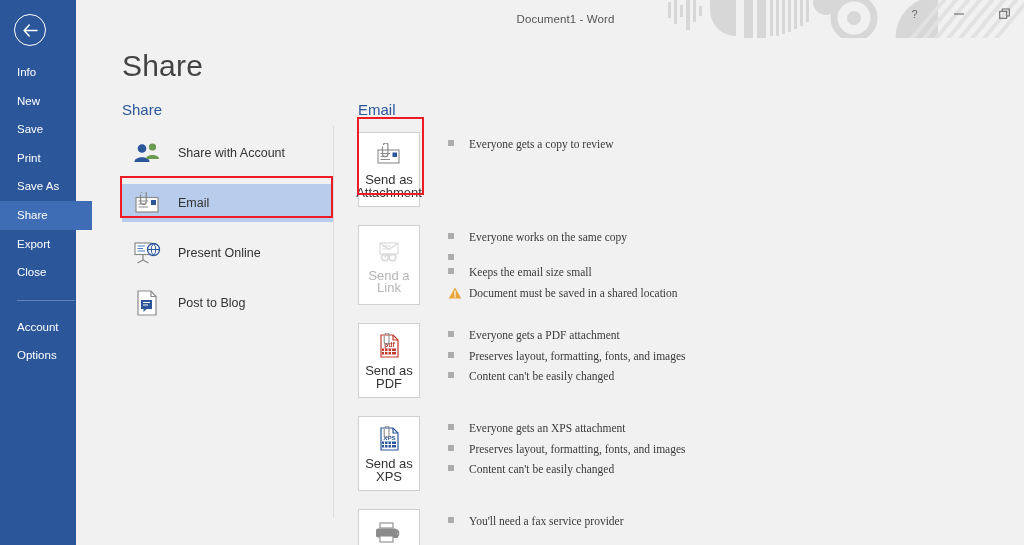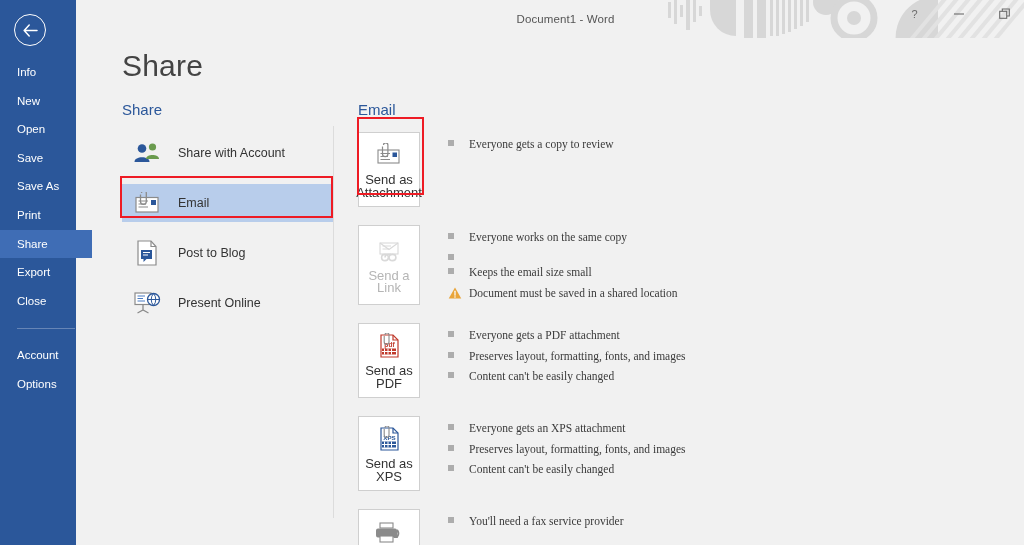--- a/index.html
+++ b/index.html
@@ -191,24 +191,23 @@
 
   <div id="sidebar">
     <div id="back-btn">
       <svg width="15" height="13" viewBox="0 0 15 13" aria-hidden="true">
         <path d="M6.2 1 L1.2 6.5 L6.2 12 M1.6 6.5 H14" fill="none" stroke="#ffffff" stroke-width="1.5" stroke-linecap="round" stroke-linejoin="round"></path>
       </svg>
     </div>
     <div id="nav-list">
         <div class="nav-item"><span>Info</span></div>
         <div class="nav-item"><span>New</span></div>
-        <div class="nav-item"><span>Open</span></div>
         <div class="nav-item"><span>Save</span></div>
+        <div class="nav-item"><span>Print</span></div>
         <div class="nav-item"><span>Save As</span></div>
-        <div class="nav-item"><span>Print</span></div>
         <div class="nav-item active"><span>Share</span></div>
         <div class="nav-item"><span>Export</span></div>
         <div class="nav-item"><span>Close</span></div>
         <div class="nav-sep"></div>
         <div class="nav-item"><span>Account</span></div>
         <div class="nav-item"><span>Options</span></div>
       </div>
   </div>
 
   <div id="titlebar">
@@ -290,41 +289,41 @@
               <rect x="3" y="5.5" width="22" height="14.5" fill="#ffffff" stroke="#8b8b8b" stroke-width="1.2"></rect>
              <path d="M5.5 9 H15 M5.5 12 H13 M5.5 15 H15" stroke="#8b8b8b" stroke-width="1"></path>
              <rect x="18" y="8" width="5" height="5" fill="#2b579a"></rect>
              <path d="M8.5 1 a2.4 2.4 0 0 1 4.8 0 v8.5 a2.9 2.9 0 0 1 -5.8 0 v-7" fill="none" stroke="#8b8b8b" stroke-width="1.3"></path>
             </svg>
           </div>
           <div class="srow-label">Email</div>
         </div>
         <div class="share-row">
           <div class="srow-icon">
+            <svg width="28" height="24" viewBox="0 0 28 24">
+              <rect x="2" y="2" width="16" height="11.5" fill="#ffffff" stroke="#8b8b8b" stroke-width="1.2"></rect>
+             <path d="M4.5 5 H12 M4.5 7.5 H10 M4.5 10 H12" stroke="#4a7cc4" stroke-width="1"></path>
+             <path d="M10 13.5 V19 M4.5 22 L10 19 L15.5 22" stroke="#8b8b8b" stroke-width="1.3" fill="none"></path>
+             <circle cx="20.5" cy="8.5" r="6" fill="#ffffff" stroke="#2b579a" stroke-width="1.3"></circle>
+             <path d="M14.5 8.5 H26.5 M20.5 2.5 a9 9 0 0 1 0 12 a9 9 0 0 1 0 -12" fill="none" stroke="#2b579a" stroke-width="1"></path>
+            </svg>
+          </div>
+          <div class="srow-label">Present Online</div>
+        </div>
+        <div class="share-row">
+          <div class="srow-icon">
             <svg width="24" height="26" viewBox="0 0 24 26">
               <path d="M3 1 H16 L21 6.5 V25 H3 Z" fill="#ffffff" stroke="#8b8b8b" stroke-width="1.2"></path>
              <path d="M16 1 V6.5 H21" fill="none" stroke="#8b8b8b" stroke-width="1.2"></path>
              <rect x="6" y="10" width="11" height="9" fill="#2b579a"></rect>
              <path d="M8 12.5 H15 M8 15 H13" stroke="#ffffff" stroke-width="1.1"></path>
              <path d="M8.5 19 L8.5 22 L11.5 19 Z" fill="#2b579a"></path>
             </svg>
           </div>
           <div class="srow-label">Post to Blog</div>
-        </div>
-        <div class="share-row">
-          <div class="srow-icon">
-            <svg width="28" height="24" viewBox="0 0 28 24">
-              <rect x="2" y="2" width="16" height="11.5" fill="#ffffff" stroke="#8b8b8b" stroke-width="1.2"></rect>
-             <path d="M4.5 5 H12 M4.5 7.5 H10 M4.5 10 H12" stroke="#4a7cc4" stroke-width="1"></path>
-             <path d="M10 13.5 V19 M4.5 22 L10 19 L15.5 22" stroke="#8b8b8b" stroke-width="1.3" fill="none"></path>
-             <circle cx="20.5" cy="8.5" r="6" fill="#ffffff" stroke="#2b579a" stroke-width="1.3"></circle>
-             <path d="M14.5 8.5 H26.5 M20.5 2.5 a9 9 0 0 1 0 12 a9 9 0 0 1 0 -12" fill="none" stroke="#2b579a" stroke-width="1"></path>
-            </svg>
-          </div>
-          <div class="srow-label">Present Online</div>
         </div>
       </div>
   </div>
 
   <div id="panel-divider"></div>
 
   <div id="col-email">
     <div id="col-email-head">Email</div>
     <div id="email-opts">
         <div class="email-opt">

